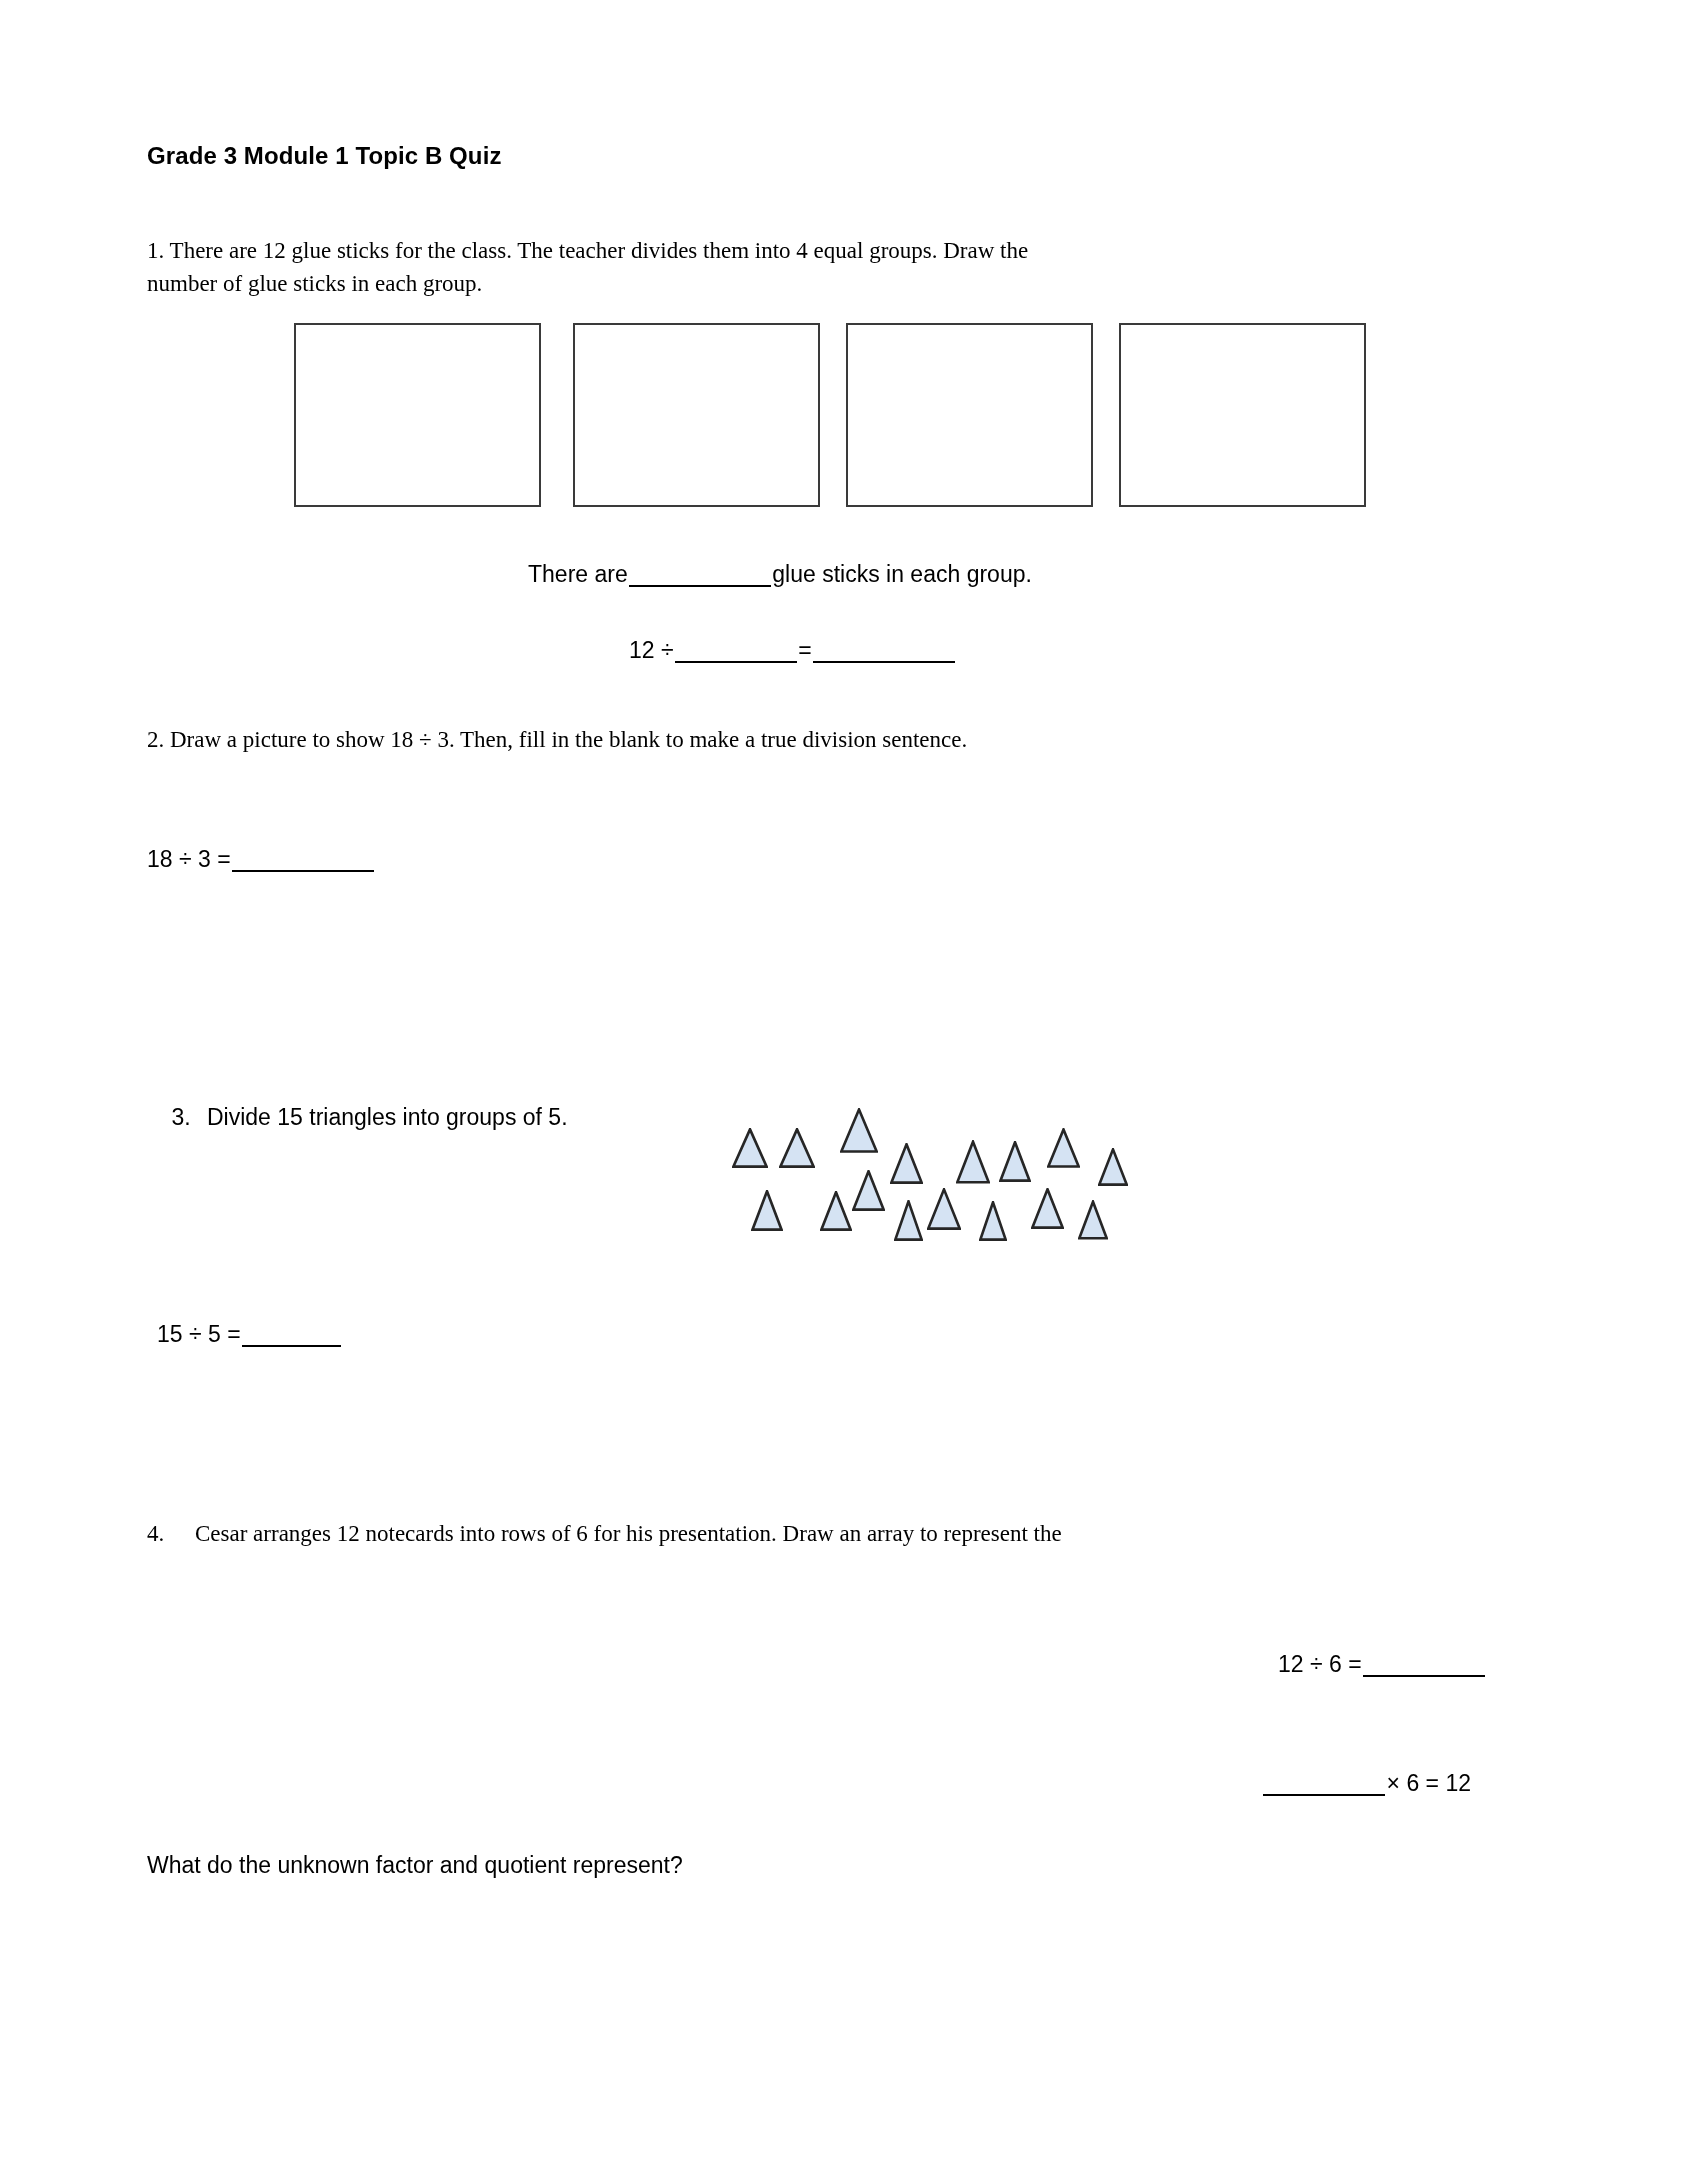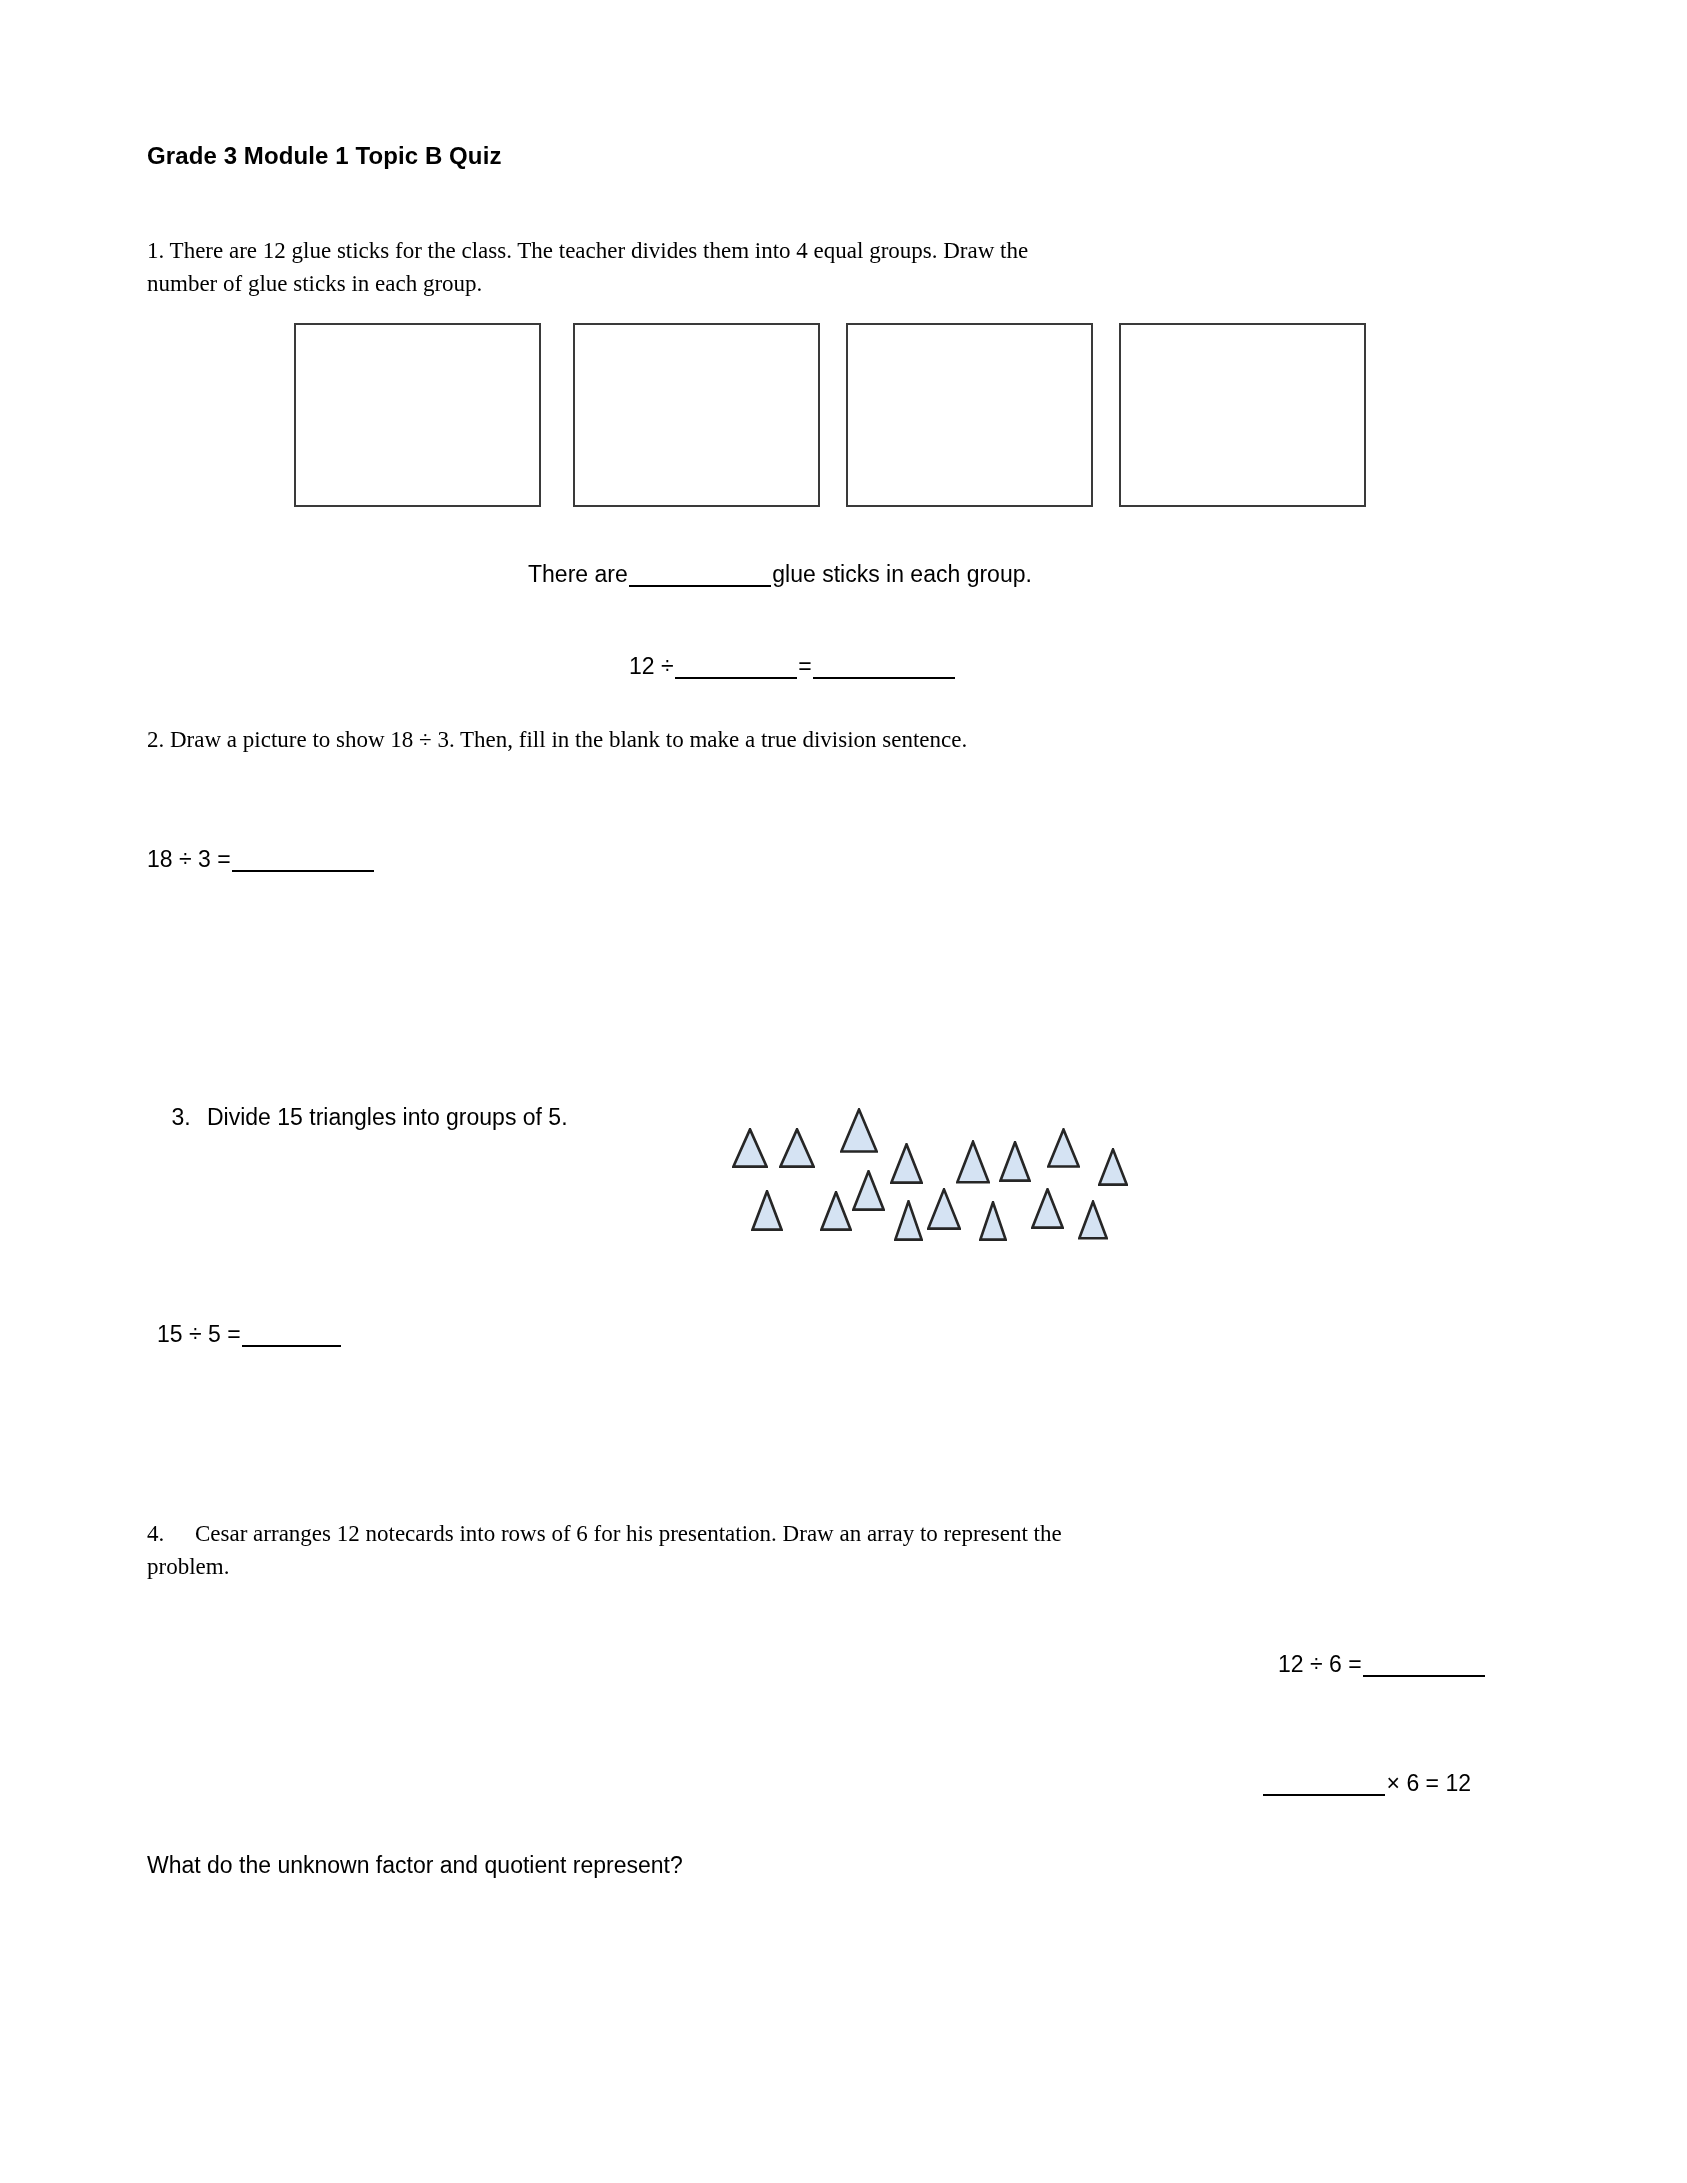--- a/index.html
+++ b/index.html
@@ -118,21 +118,21 @@
     <div class="draw-box" style="left:294px;  width:247px;"></div>
     <div class="draw-box" style="left:573px;  width:247px;"></div>
     <div class="draw-box" style="left:846px; width:247px;"></div>
     <div class="draw-box" style="left:1119px; width:247px;"></div>
   </div>
 
   <div class="centered-line" style="left:528px; top:561px;">
     <span>There are</span><span class="blank bl-l"></span><span>glue sticks in each group.</span>
   </div>
 
-  <div class="centered-line" style="left:629px; top:653px;">
+  <div class="centered-line" style="left:629px; top:637px;">
     <span>12 ÷</span><span class="blank bl-m"></span><span>=</span><span class="blank bl-l"></span>
   </div>
 
   <div class="q-block" style="left:147px; top:724px;">
     <div>2. Draw a picture to show 18 ÷ 3. Then, fill in the blank to make a true division sentence.</div>
   </div>
 
   <div class="centered-line" style="left:147px; top:846px;">
     <span>18 ÷ 3 =</span><span class="blank bl-l"></span>
   </div>
@@ -194,21 +194,20 @@
     </div>
 
   <div class="centered-line" style="left:157px; top:1321px;">
     <span>15 ÷ 5 =</span><span class="blank bl-s"></span>
   </div>
 
   <div class="q-block" style="left:147px; top:1518px;">
     <div>
       <span style="display:inline-block; width:48px;">4.</span><span>Cesar arranges 12 notecards into rows of 6 for his presentation. Draw an array to represent the</span>
     </div>
-    <div>problem.</div>
   </div>
 
   <div class="right-eq" style="left:1270px; top:1651px;margin-left:8px;">
     <span>12 ÷ 6 =</span><span class="blank bl-m"></span>
   </div>
 
   <div class="right-eq" style="left:1262px; top:1770px;">
     <span class="blank bl-m"></span><span>× 6 = 12</span>
   </div>
 

